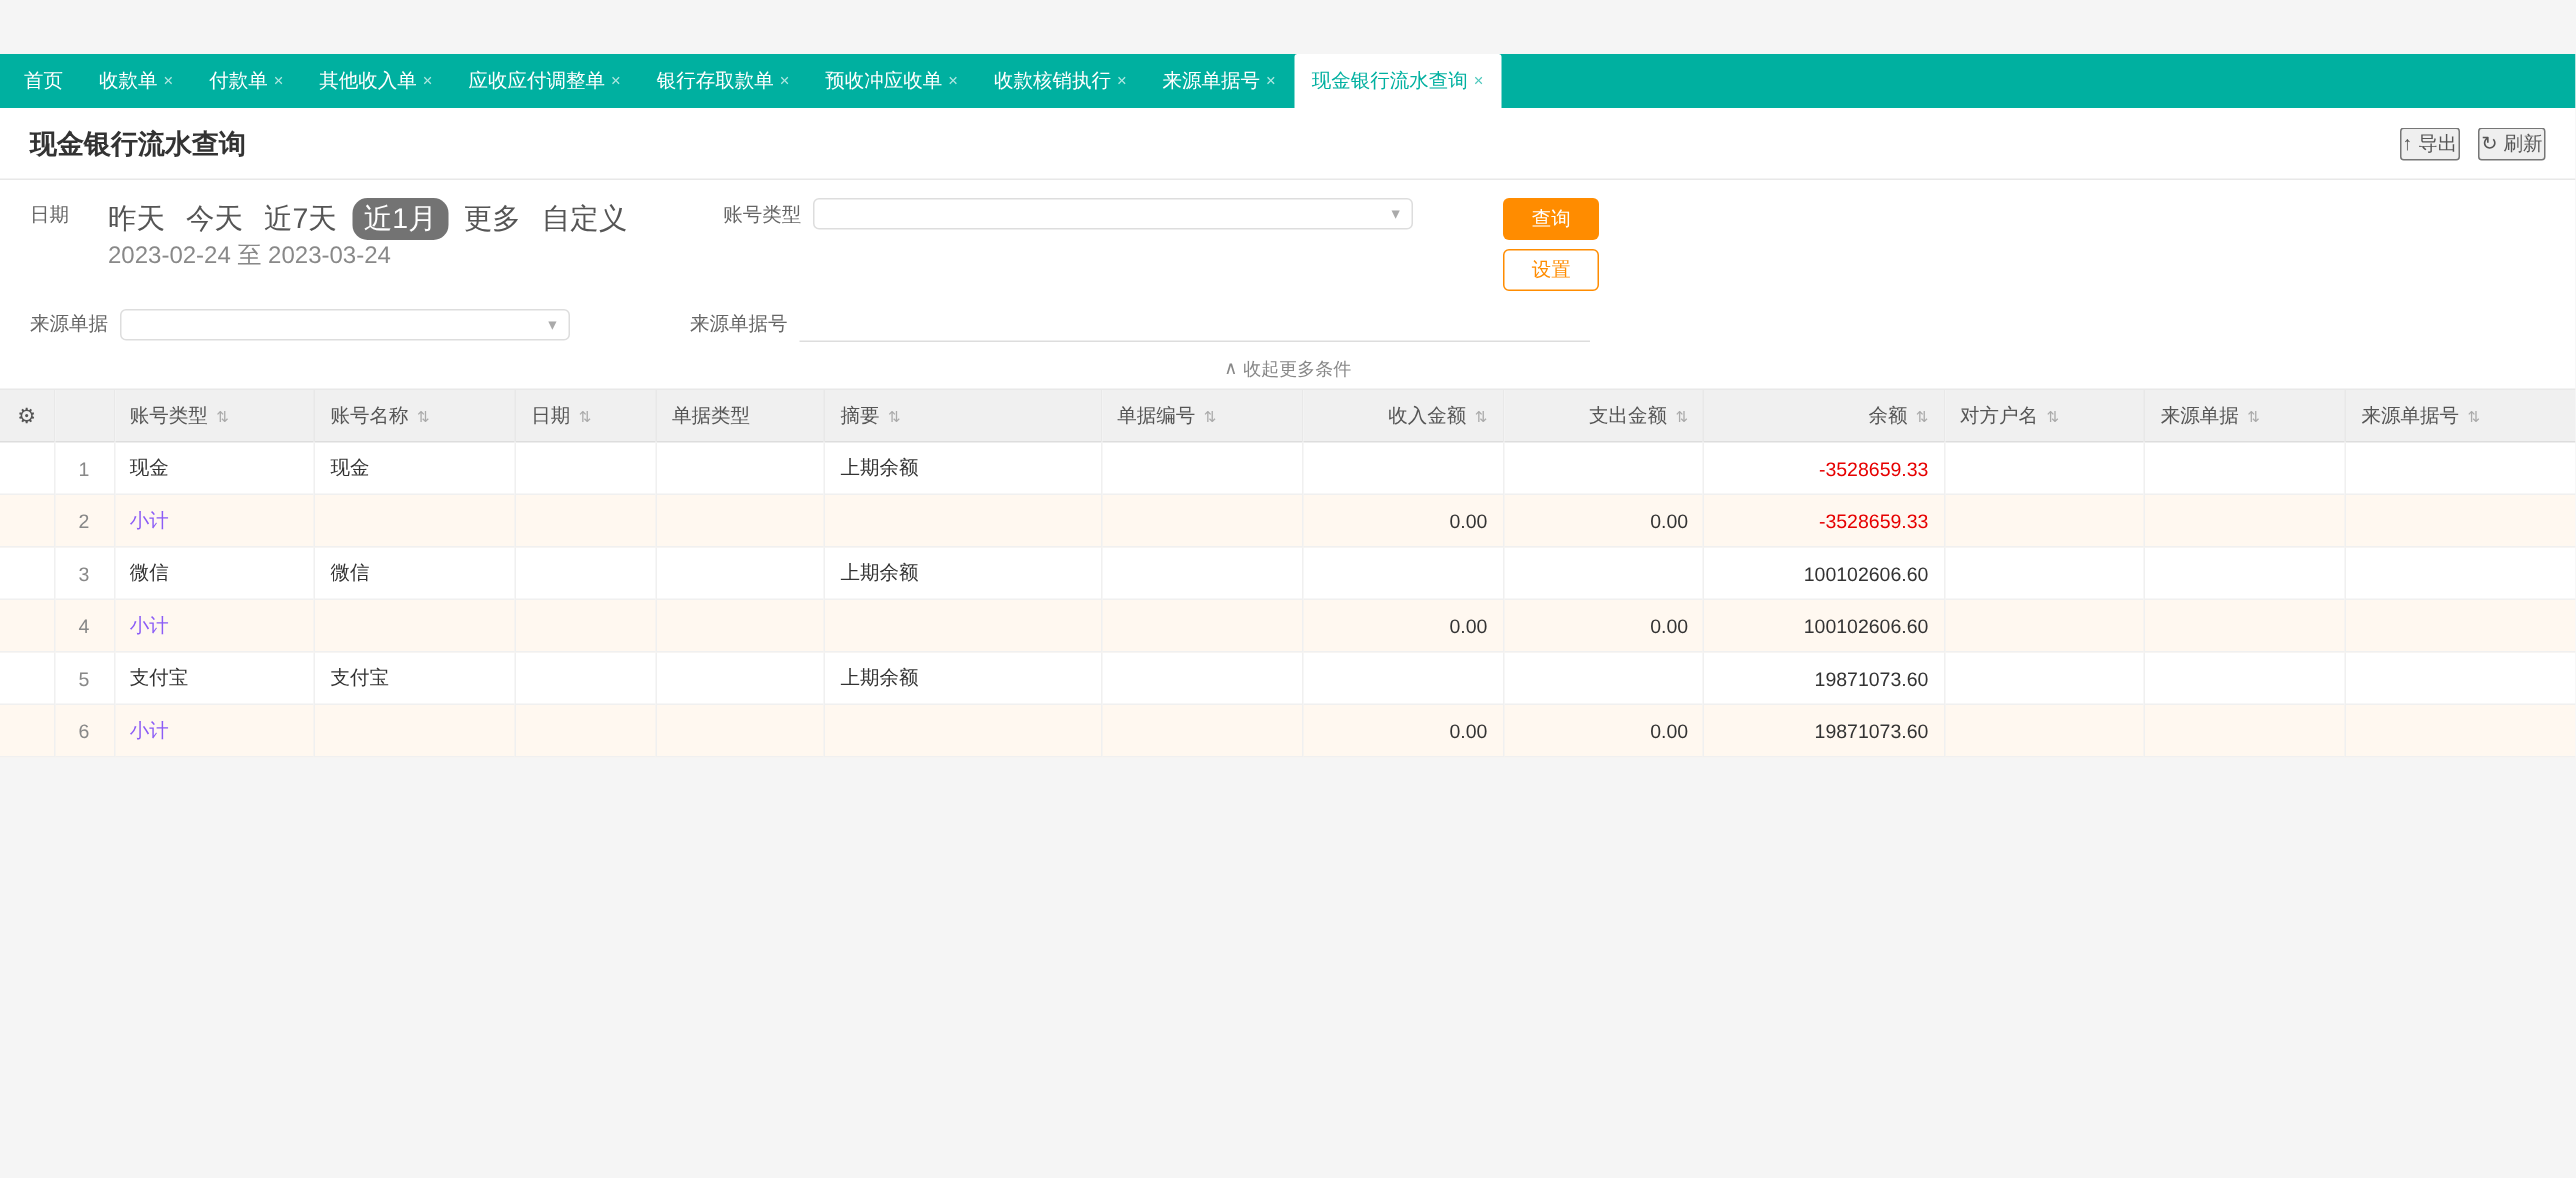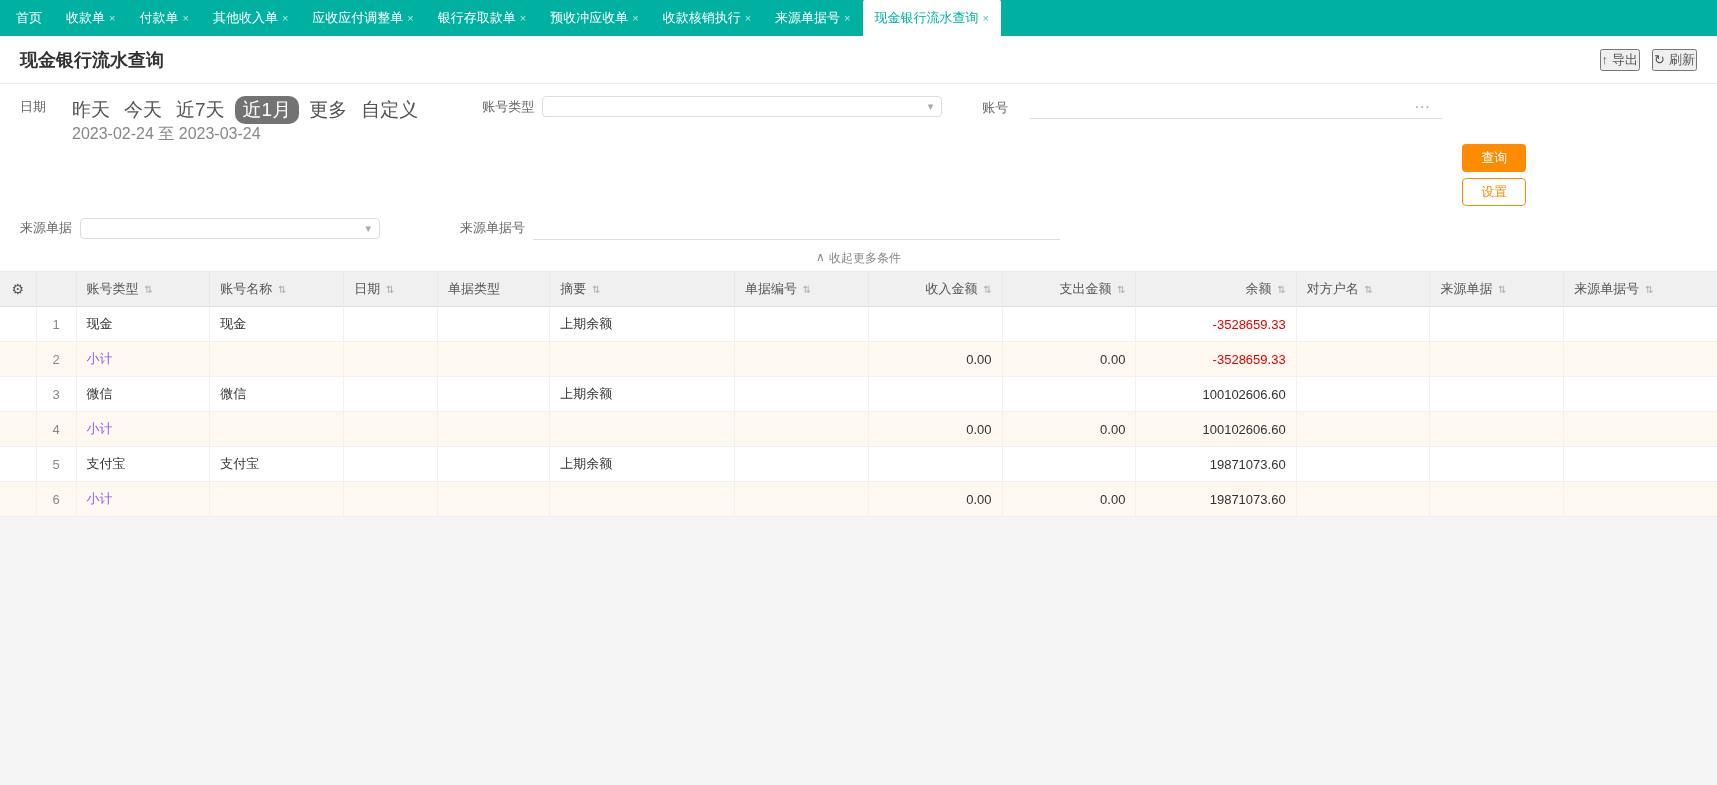--- a/index.html
+++ b/index.html
@@ -7,20 +7,21 @@
 
     
     .top-nav {
       background: #00b0a0;
       display: flex;
       align-items: flex-end;
       height: 36px;
       padding: 0 4px;
       flex-wrap: nowrap;
       overflow: hidden;
+      margin-top: 36px;
     }
     .nav-tab {
       display: inline-flex;
       align-items: center;
       padding: 0 12px;
       height: 36px;
       color: #fff;
       font-size: 13px;
       cursor: pointer;
       white-space: nowrap;
@@ -142,21 +143,20 @@
       margin-left: 20px;
     }
     .btn-query {
       background: #ff8c00;
       color: #fff;
       border: none;
       border-radius: 4px;
       padding: 5px 18px;
       cursor: pointer;
       font-size: 13px;
-      margin-top: 48px;
     }
     .btn-settings {
       background: #fff;
       color: #ff8c00;
       border: 1px solid #ff8c00;
       border-radius: 4px;
       padding: 4px 18px;
       cursor: pointer;
       font-size: 13px;
     }
@@ -286,27 +286,20 @@
     </div>
 
     <div style="display:flex; align-items:center; margin-right:40px; flex:1; max-width:460px;">
       <span class="filter-label" style="white-space:nowrap; margin-right:8px;">账号类型</span>
       <div class="filter-select" style="flex:1;">
         <span></span>
         <span class="arrow">▾</span>
       </div>
     </div>
 
-    <div style="display:flex; align-items:center; flex:1; max-width:460px;">
-      <span class="filter-label" style="white-space:nowrap; margin-right:8px;">账号</span>
-      <div class="filter-input-wrap" style="flex:1; cursor:pointer;">
-        <span></span>
-        <span class="dots-btn">···</span>
-      </div>
-    </div>
 
     <div class="action-btns">
       <button class="btn-query">查询</button>
       <button class="btn-settings">设置</button>
     </div>
   </div>
 
   <div style="display:flex; align-items:center; gap:0; margin-bottom:0; padding-bottom:6px;">
 
     <div style="display:flex; align-items:center; margin-right:40px; min-width:400px;">

